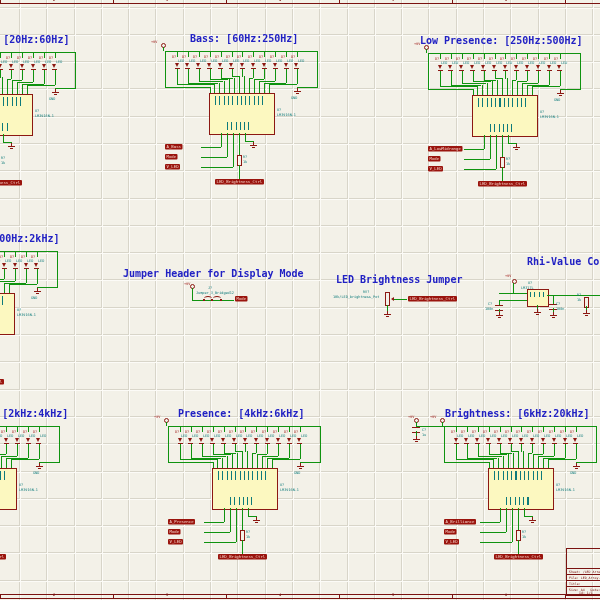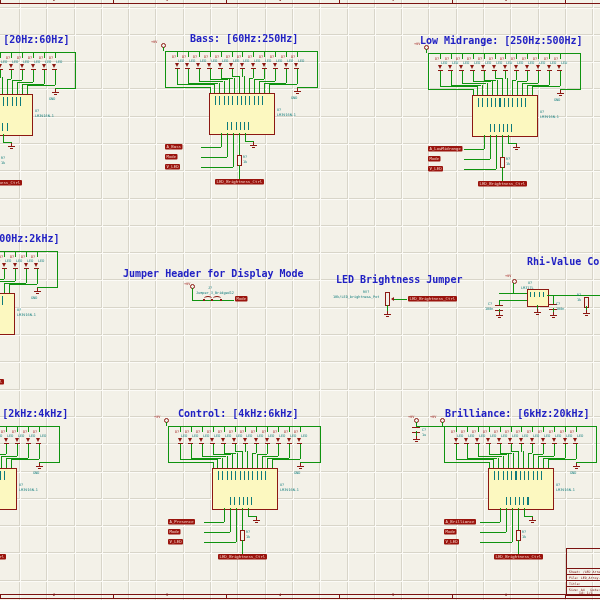--- a/index.html
+++ b/index.html
@@ -246,21 +246,21 @@
     <span class="t3t" style="position: absolute; left: 86px; top: 126px;">R?</span>
     <span class="t3t" style="position: absolute; left: 86px; top: 130.5px;">1k</span>
     <div class="w" style="position: absolute; left: 82px; top: 136px; width: 1px; height: 16px;"></div>
     <span class="glabel" style="position: absolute; left: 58px; top: 150px;">LED_Brightness_Ctrl</span>
     <div class="w" style="position: absolute; left: 88px; top: 104px; width: 1px; height: 8px;"></div>
     <div class="w" style="position: absolute; left: 88px; top: 112px; width: 8px; height: 1px;"></div>
     <div class="w" style="position: absolute; left: 96px; top: 112px; width: 1px; height: 4px;"></div>
     <div class="gnd" style="position: absolute; left: 93px; top: 116px;"></div>
   </div>
 <div class="band" style="left:420px;top:31px">
-  <span class="b-title" style="left:0px;top:4px">Low Midrange: [250Hz:500Hz]</span>
+  <span class="b-title" style="left:0px;top:4px">Low Presence: [250Hz:500Hz]</span>
 <div class="w" style="position: absolute; left: 8px; top: 22px; width: 153px; height: 1px;"></div>
     <div class="w" style="position: absolute; left: 8px; top: 22px; width: 1px; height: 36px;"></div>
     <div class="w" style="position: absolute; left: 8px; top: 58px; width: 45px; height: 1px;"></div>
     <div class="w" style="position: absolute; left: 53px; top: 58px; width: 1px; height: 6px;"></div>
     <div class="w" style="position: absolute; left: 160px; top: 22px; width: 1px; height: 36px;"></div>
     <div class="w" style="position: absolute; left: 140px; top: 58px; width: 21px; height: 1px;"></div>
     <div class="w" style="position: absolute; left: 140px; top: 58px; width: 1px; height: 4px;"></div>
     <div class="flagc" style="position: absolute; left: 4px; top: 14px;"></div>
     <div class="w" style="position: absolute; left: 5.5px; top: 18px; width: 1px; height: 4px;"></div>
     <span class="t3" style="position: absolute; left: -6px; top: 11px;">+9V</span>
@@ -472,21 +472,21 @@
     <div class="w" style="position: absolute; left: 111.5px; top: 55.35px; width: 1px; height: 8.65px;"></div>
     <div class="ic" style="position: absolute; left: 52px; top: 64px; width: 64px; height: 40px;"></div>
     <div class="dashT" style="position: absolute; left: 58px; top: 67px; width: 50px; height: 9px;"></div>
     <span class="t3t" style="position: absolute; left: 120px; top: 79px;">U?</span>
     <span class="t3t" style="position: absolute; left: 120px; top: 83.5px;">LM3916N-1</span>
     <div class="gnd" style="position: absolute; left: 137px; top: 62px;"></div>
     <span class="t3t" style="position: absolute; left: 134px; top: 66.5px;">GND</span>
     <span class="glabel" style="position: absolute; left: 58px; top: 150px;">LED_Brightness_Ctrl</span>
   </div>
 <div class="band" style="left:160px;top:404px">
-  <span class="b-title" style="left:18px;top:4px">Control: [4kHz:6kHz]</span>
+  <span class="b-title" style="left:18px;top:4px">Presence: [4kHz:6kHz]</span>
 <div class="w" style="position: absolute; left: 8px; top: 22px; width: 153px; height: 1px;"></div>
     <div class="w" style="position: absolute; left: 8px; top: 22px; width: 1px; height: 36px;"></div>
     <div class="w" style="position: absolute; left: 8px; top: 58px; width: 45px; height: 1px;"></div>
     <div class="w" style="position: absolute; left: 53px; top: 58px; width: 1px; height: 6px;"></div>
     <div class="w" style="position: absolute; left: 160px; top: 22px; width: 1px; height: 36px;"></div>
     <div class="w" style="position: absolute; left: 140px; top: 58px; width: 21px; height: 1px;"></div>
     <div class="w" style="position: absolute; left: 140px; top: 58px; width: 1px; height: 4px;"></div>
     <div class="flagc" style="position: absolute; left: 4px; top: 14px;"></div>
     <div class="w" style="position: absolute; left: 5.5px; top: 18px; width: 1px; height: 4px;"></div>
     <span class="t3" style="position: absolute; left: -6px; top: 11px;">+9V</span>
@@ -607,21 +607,21 @@
     <span class="t3t" style="position: absolute; left: 86px; top: 126px;">R?</span>
     <span class="t3t" style="position: absolute; left: 86px; top: 130.5px;">1k</span>
     <div class="w" style="position: absolute; left: 82px; top: 136px; width: 1px; height: 16px;"></div>
     <span class="glabel" style="position: absolute; left: 58px; top: 150px;">LED_Brightness_Ctrl</span>
     <div class="w" style="position: absolute; left: 88px; top: 104px; width: 1px; height: 8px;"></div>
     <div class="w" style="position: absolute; left: 88px; top: 112px; width: 8px; height: 1px;"></div>
     <div class="w" style="position: absolute; left: 96px; top: 112px; width: 1px; height: 4px;"></div>
     <div class="gnd" style="position: absolute; left: 93px; top: 116px;"></div>
   </div>
 <div class="band" style="left:436px;top:404px">
-  <span class="b-title" style="left:9px;top:4px">Brilliance: [6kHz:20kHz]</span>
+  <span class="b-title" style="left:9px;top:4px">Brightness: [6kHz:20kHz]</span>
 <div class="w" style="position: absolute; left: 8px; top: 22px; width: 153px; height: 1px;"></div>
     <div class="w" style="position: absolute; left: 8px; top: 22px; width: 1px; height: 36px;"></div>
     <div class="w" style="position: absolute; left: 8px; top: 58px; width: 45px; height: 1px;"></div>
     <div class="w" style="position: absolute; left: 53px; top: 58px; width: 1px; height: 6px;"></div>
     <div class="w" style="position: absolute; left: 160px; top: 22px; width: 1px; height: 36px;"></div>
     <div class="w" style="position: absolute; left: 140px; top: 58px; width: 21px; height: 1px;"></div>
     <div class="w" style="position: absolute; left: 140px; top: 58px; width: 1px; height: 4px;"></div>
     <div class="flagc" style="position: absolute; left: 4px; top: 14px;"></div>
     <div class="w" style="position: absolute; left: 5.5px; top: 18px; width: 1px; height: 4px;"></div>
     <span class="t3" style="position: absolute; left: -6px; top: 11px;">+9V</span>

